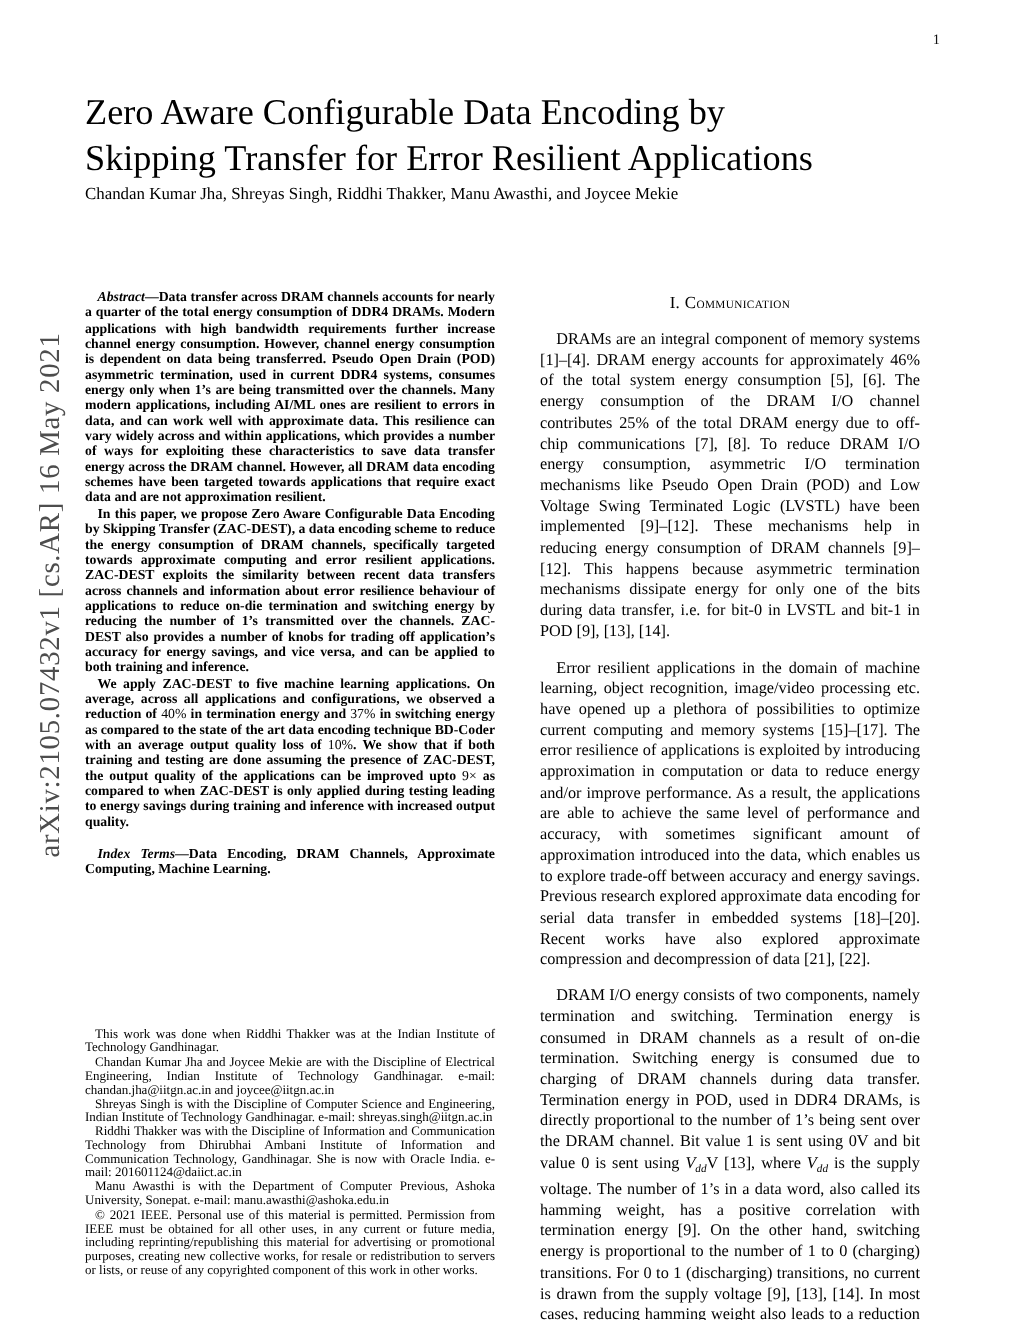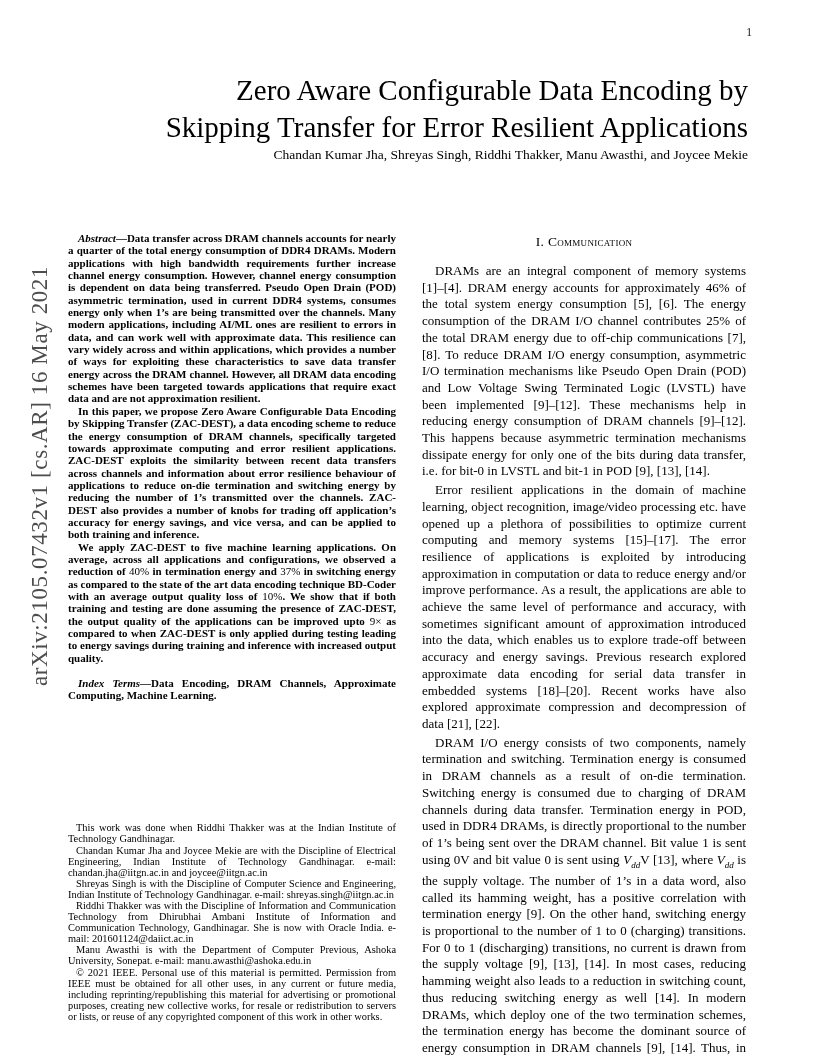--- a/index.html
+++ b/index.html
@@ -28,21 +28,21 @@
     white-space: nowrap;
     font-size: 23px;
     letter-spacing: 0.6px;
     color: #4d4d4d;
   }
   .title-block {
     position: absolute;
     top: 72px;
     left: 68px;
     width: 680px;
-    text-align: right;
+    text-align: left;
   }
   .paper-title {
     font-size: 29px;
     font-weight: normal;
     line-height: 37px;
     margin: 0;
   }
   .author-list {
     margin-top: 1px;
     font-size: 13.5px;
@@ -93,21 +93,21 @@
     text-align: center;
     margin: 2px 0 13px 0;
     letter-spacing: 0.3px;
   }
   .sc { font-variant: small-caps; }
   .body-text {
     font-size: 13px;
     line-height: 16.7px;
     text-align: justify;
   }
-  .body-text p { margin: 2px; text-indent: 13px; }
+  .body-text p { margin: 12px; text-indent: 13px; }
   .mvar { font-style: italic; }
   sub.mvar { font-size: 9px; }
 </style>
 </head>
 <body>
 
 <div class="page">
 
   <div class="page-number">1</div>
 

